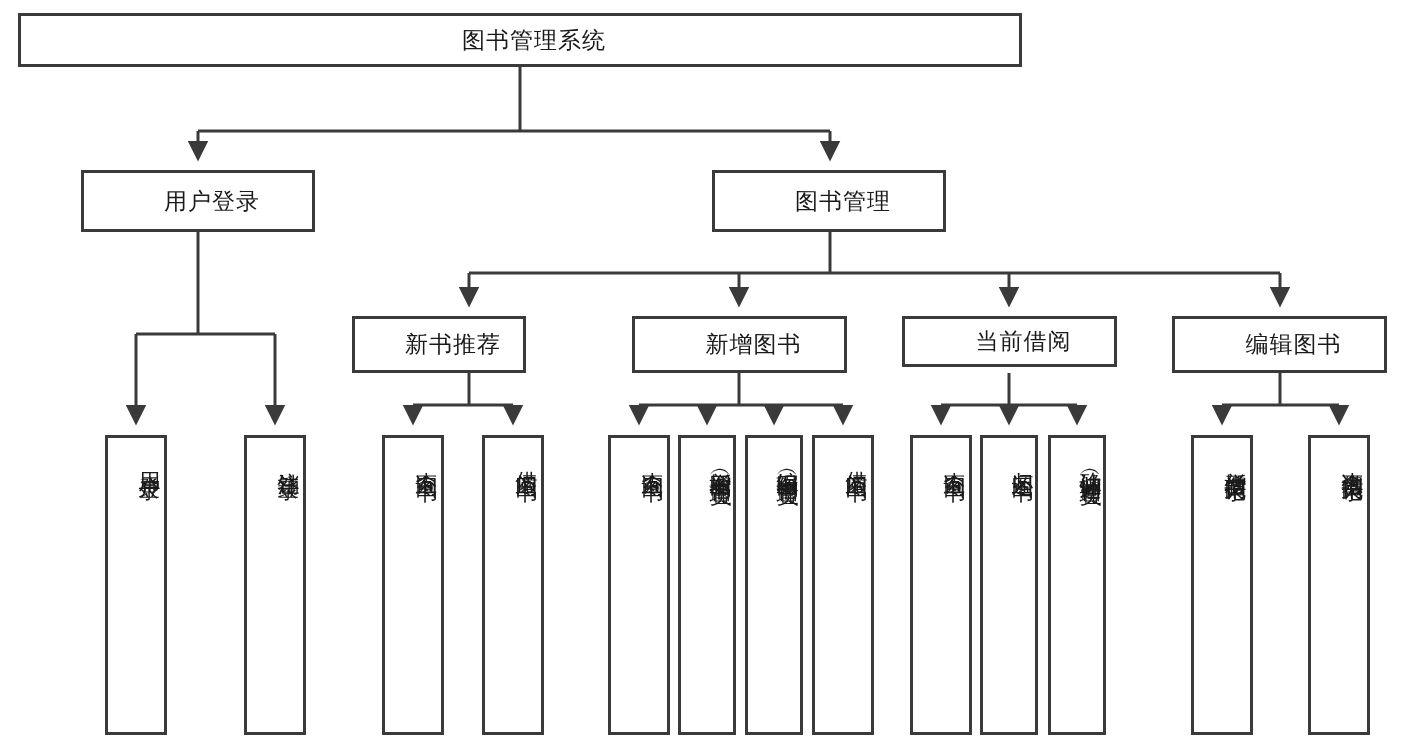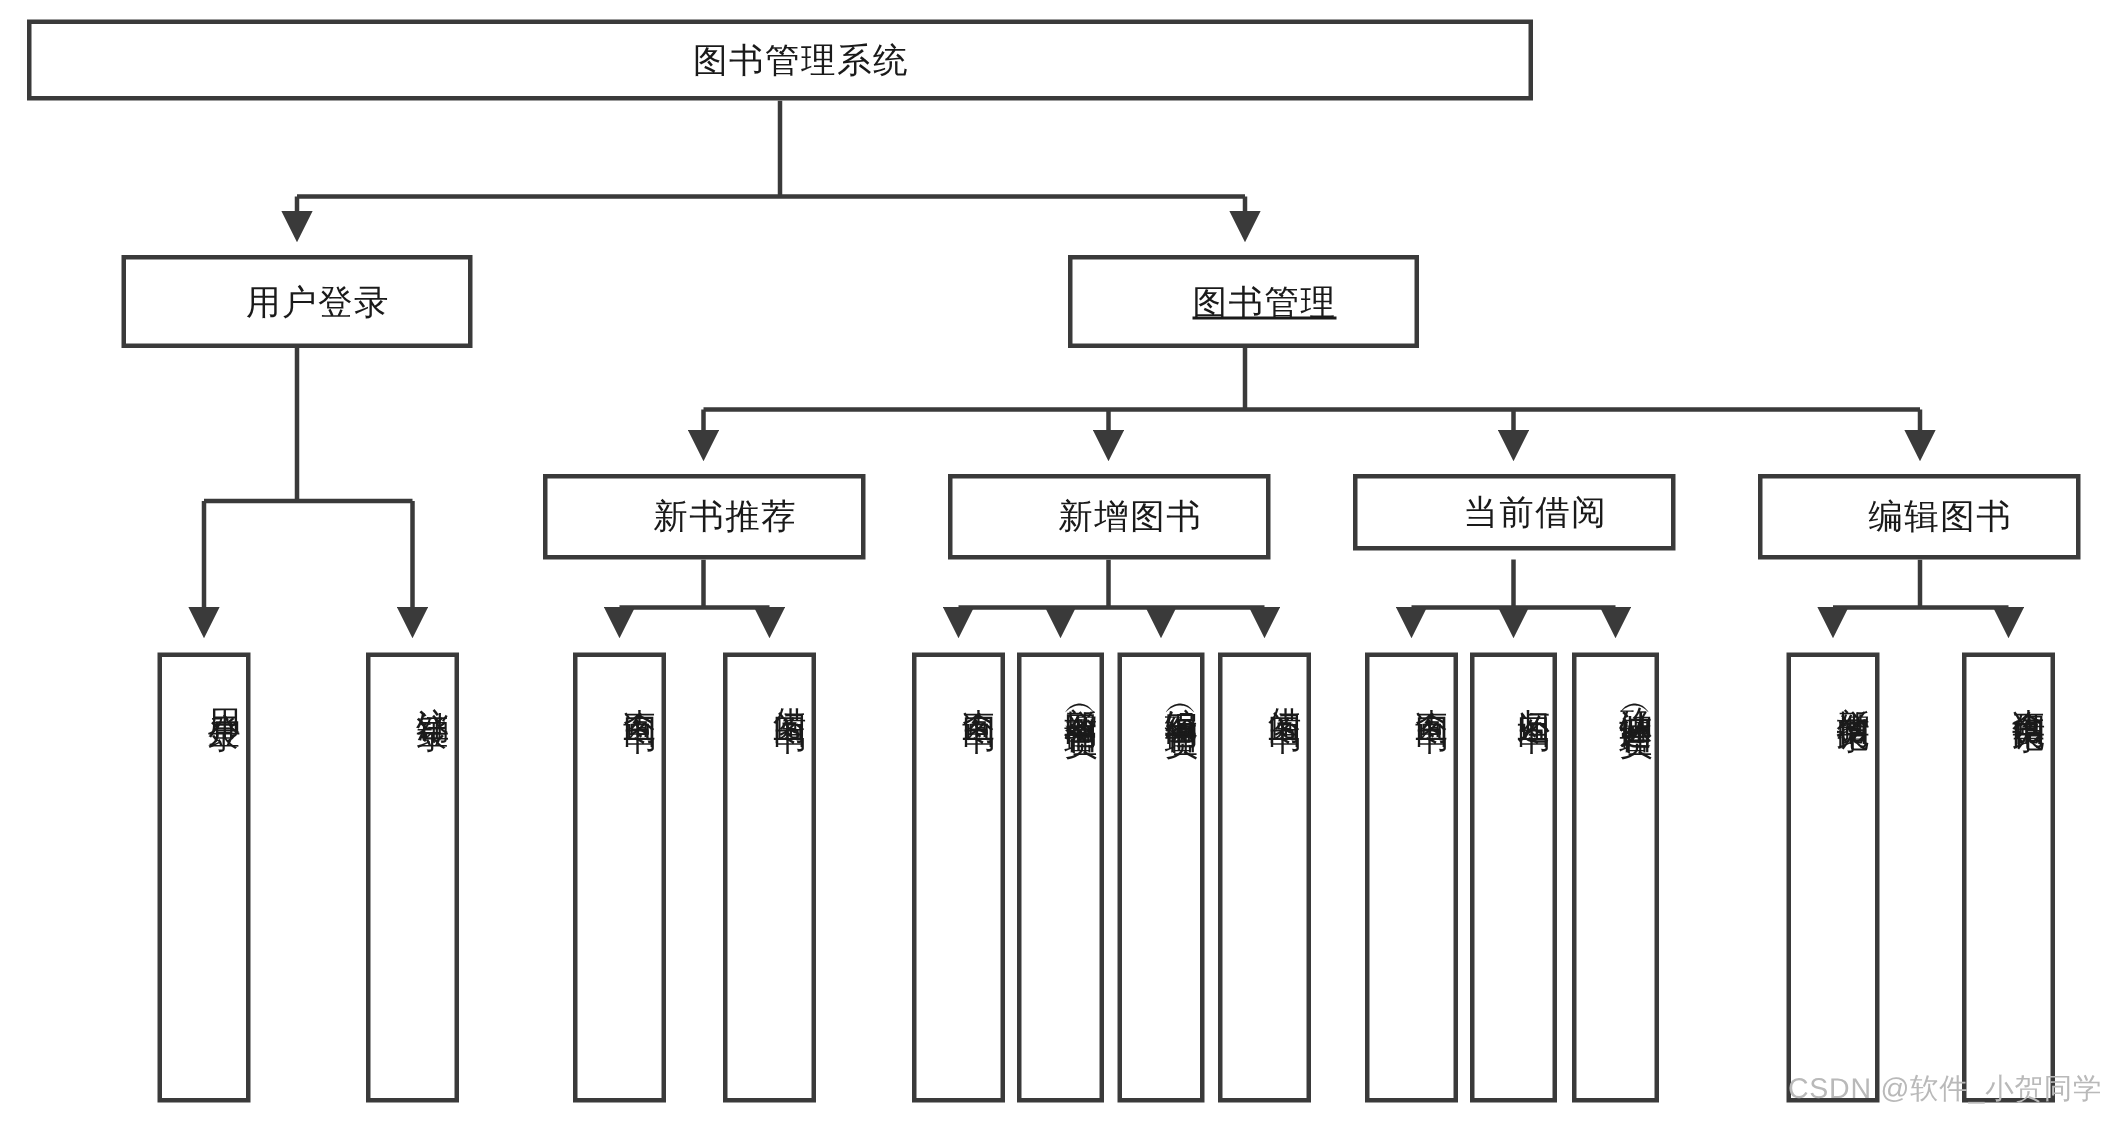--- a/index.html
+++ b/index.html
@@ -124,25 +124,25 @@
     </g>
   </svg>
 
   <div class="node" style="left:18px; top:13px; width:1004px; height:54px;">
     <span class="node-label">图书管理系统</span>
   </div>
 
   <div class="node" style="left:81px; top:170px; width:234px; height:62px;">
     <span class="node-label">用户登录</span>
   </div>
-  <div class="node" style="left:712px; top:170px; width:234px; height:62px;text-decoration:underline;">
+  <div class="node" style="left:712px; top:170px; width:234px; height:62px;">
     <span class="node-label">图书管理</span>
   </div>
 
-  <div class="node" style="left:362px; top:316px; width:215px; height:57px;">
+  <div class="node" style="left:352px; top:316px; width:174px; height:57px;">
     <span class="node-label">新书推荐</span>
   </div>
   <div class="node" style="left:632px; top:316px; width:215px; height:57px;">
     <span class="node-label">新增图书</span>
   </div>
   <div class="node" style="left:902px; top:316px; width:215px; height:51px;">
     <span class="node-label">当前借阅</span>
   </div>
   <div class="node" style="left:1172px; top:316px; width:215px; height:57px;">
     <span class="node-label">编辑图书</span>
@@ -185,15 +185,14 @@
     <span class="node-label">确认归还（管理员）</span>
   </div>
 
   <div class="node leaf tall-text" style="left:1191px; top:435px; width:62px; height:300px;">
     <span class="node-label">新增借阅记录</span>
   </div>
   <div class="node leaf tall-text" style="left:1308px; top:435px; width:62px; height:300px;">
     <span class="node-label">查询借阅记录</span>
   </div>
 
-  <div class="watermark">CSDN @软件_小贺同学</div>
 
 </div>
 
 </body></html>

